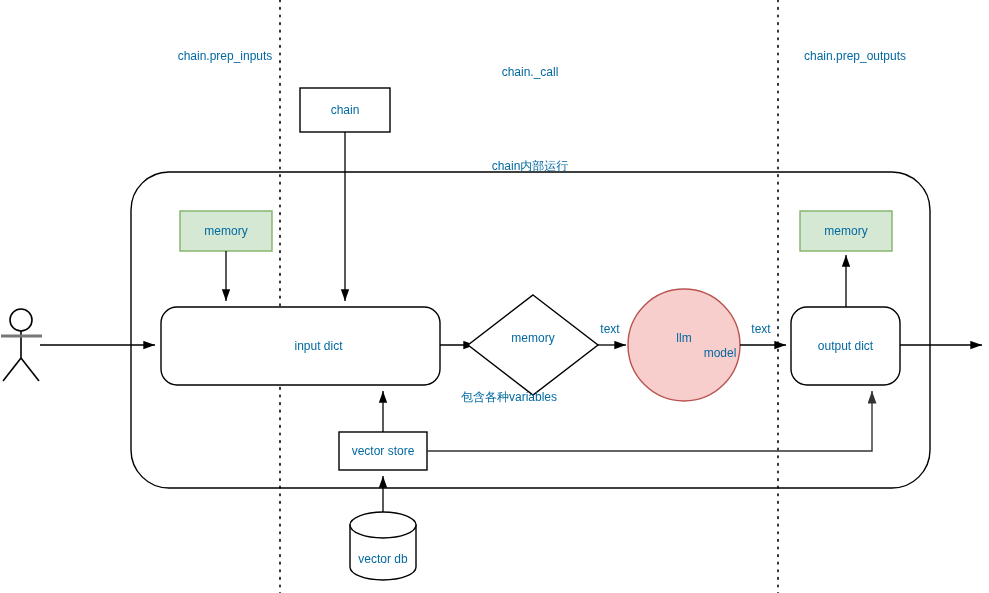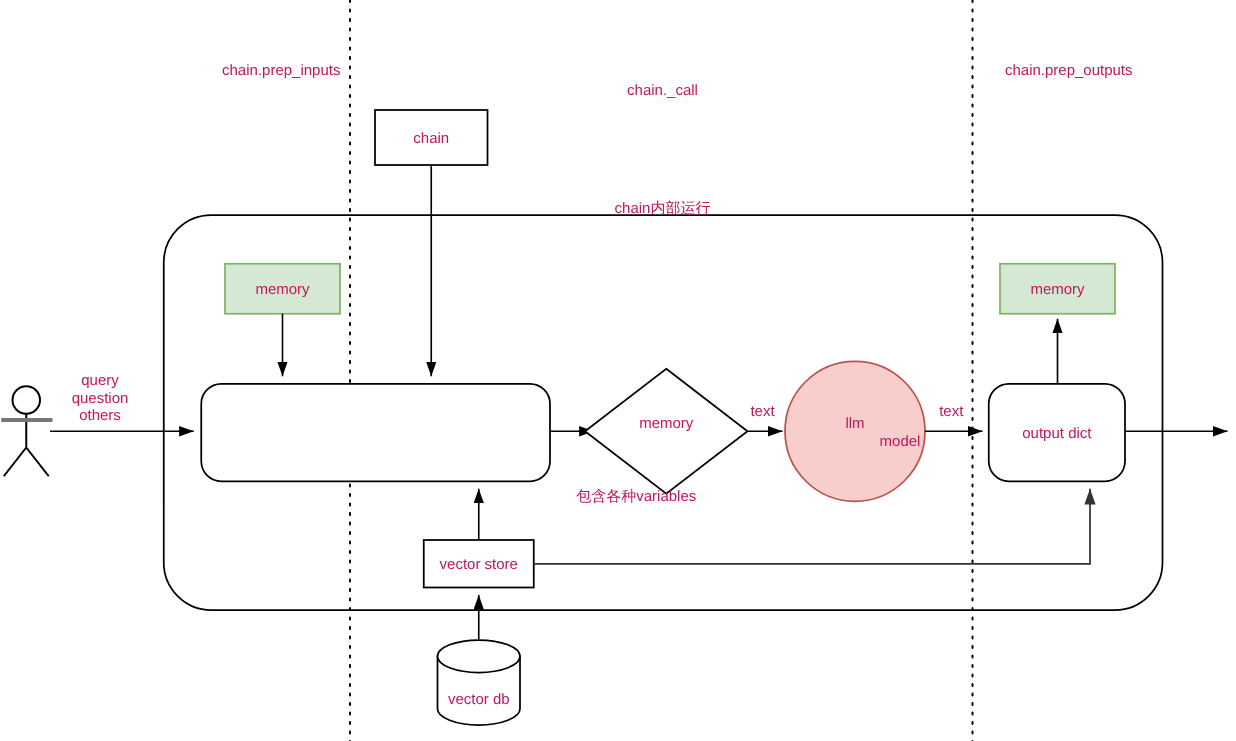--- a/index.html
+++ b/index.html
@@ -8,21 +8,21 @@
     font-family:"Liberation Sans","DejaVu Sans",sans-serif;
     color:#000000;
     overflow:hidden;
   }
   #stage{position:relative;width:989px;height:593px;}
   svg#diagram{position:absolute;left:0;top:0;width:989px;height:593px;}
   .lbl{
     position:absolute;
     font-size:12px;
     line-height:14px;
-    color:#be185d;
+    color:#0369a1;
     white-space:pre;
     text-align:center;
     pointer-events:none;
   }
   .lbl.multi{white-space:pre-line;}
   .lbl-left{text-align:left;}
 </style>
 </head>
 <body>
 
@@ -99,35 +99,33 @@
   <div class="lbl" style="left:790px;top:49px;width:130px;">chain.prep_outputs</div>
 
   <div class="lbl" style="left:470px;top:159px;width:120px;">chain内部运行</div>
 
   <div class="lbl" style="left:300px;top:103px;width:90px;text-align:center;">chain</div>
 
   <div class="lbl" style="left:180px;top:224px;width:92px;">memory</div>
 
   <div class="lbl" style="left:800px;top:224px;width:92px;">memory</div>
 
+  <div class="lbl" style="left:179px;top:339px;width:279px;">input dict</div>
 
   <div class="lbl" style="left:791px;top:339px;width:109px;">output dict</div>
 
   <div class="lbl" style="left:473px;top:331px;width:120px;">memory</div>
   <div class="lbl" style="left:449px;top:346px;width:120px;margin-top:44px;">包含各种variables</div>
 
   <div class="lbl" style="left:624px;top:331px;width:120px;">llm</div>
   <div class="lbl" style="left:660px;top:346px;width:120px;">model</div>
 
   <div class="lbl" style="left:339px;top:444px;width:88px;">vector store</div>
 
   <div class="lbl" style="left:350px;top:552px;width:66px;">vector db</div>
 
-  <div class="lbl multi" style="left:40px;top:297px;width:80px;">query
-question
-others</div>
 
 
   <div class="lbl" style="left:582px;top:322px;width:56px;">text</div>
 
   <div class="lbl" style="left:733px;top:322px;width:56px;">text</div>
 
 </div>
 
 </body></html>

